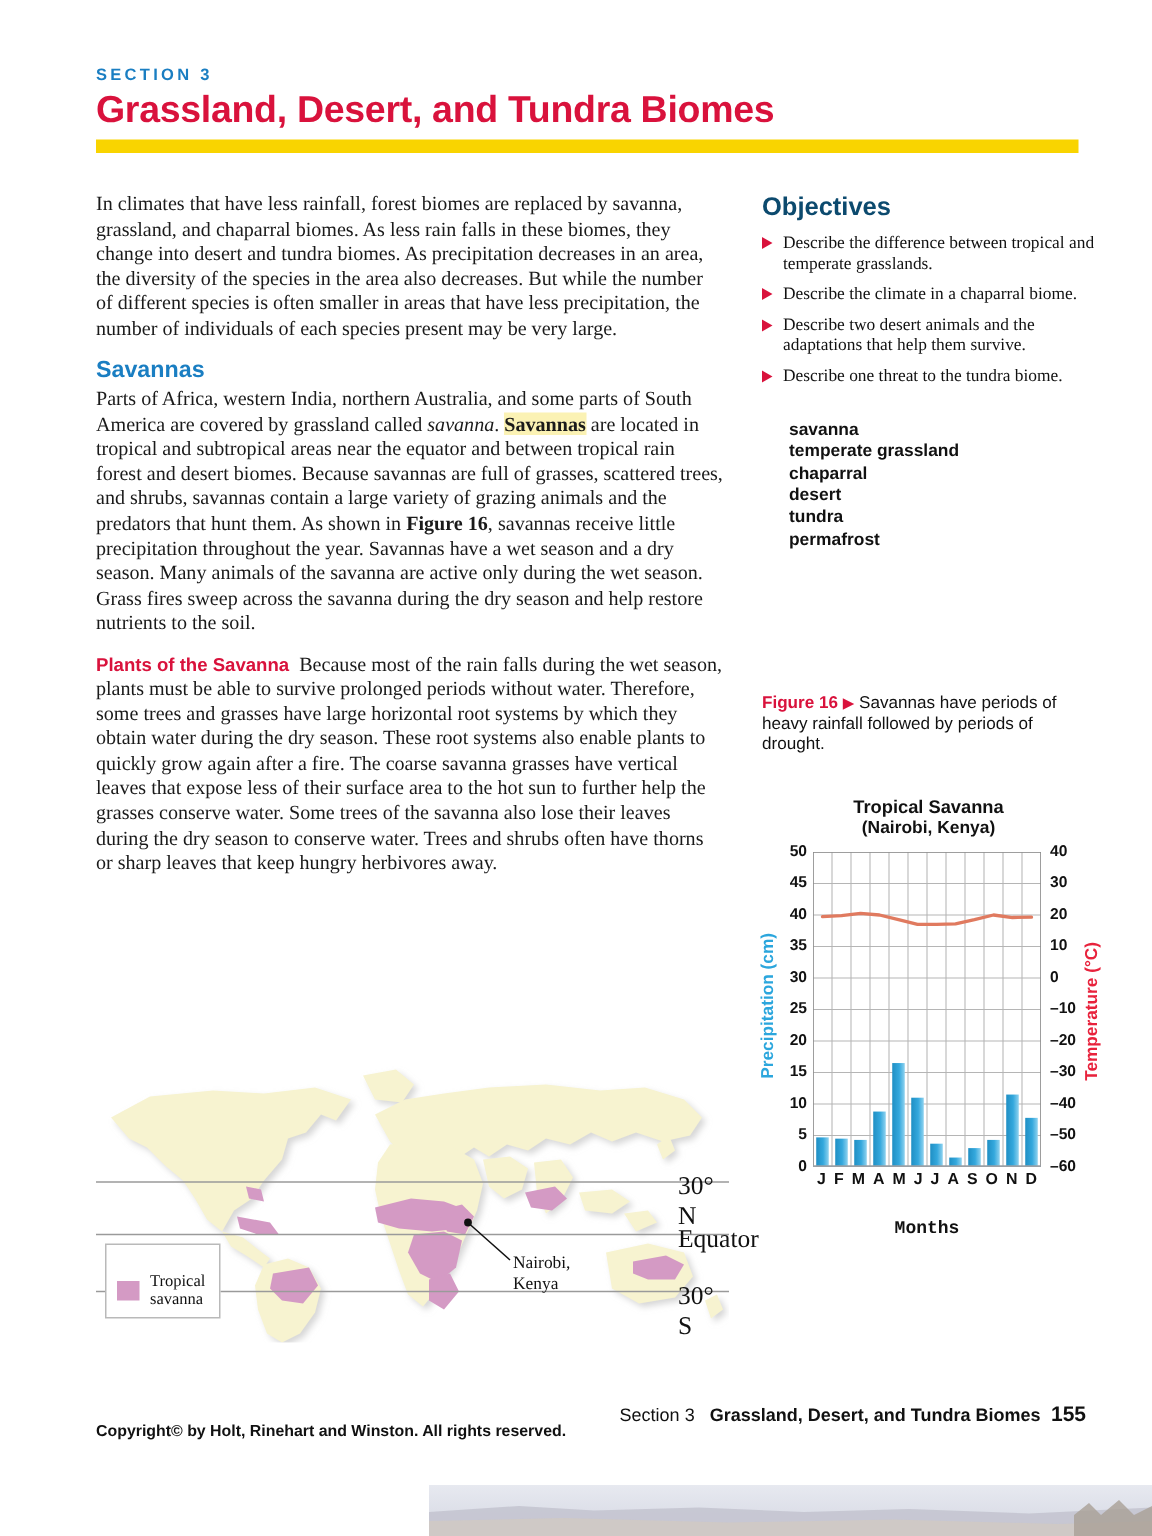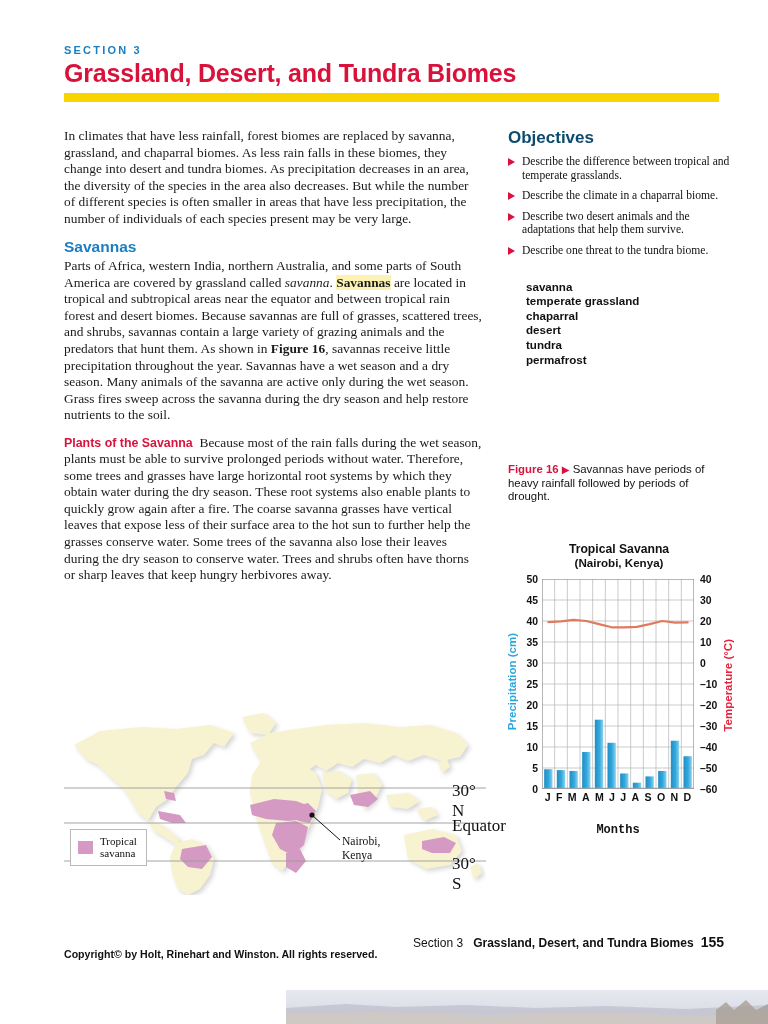--- a/index.html
+++ b/index.html
@@ -80,21 +80,21 @@
   
   .fig-cap {
     font-family: "Liberation Sans", sans-serif;
     font-size: 11.4px; line-height: 13.4px; color: #111;
     margin-top: 96px;
   }
   .fig-lab { font-weight: bold; color: #d9123c; }
   .fig-arrow { color: #d9123c; font-size: 10px; }
 
   
-  .chart-wrap { margin-top: 39px; position: relative; width: 222px; }
+  .chart-wrap { margin-top: 28px; position: relative; width: 222px; }
   .chart-title {
     text-align: center;
     font-family: "Liberation Sans", sans-serif;
     font-weight: bold; font-size: 12.2px; color: #111; line-height: 14px;
   }
   .chart-sub {
     text-align: center;
     font-family: "Liberation Sans", sans-serif;
     font-weight: bold; font-size: 11.6px; color: #111; line-height: 13px;
   }
@@ -131,21 +131,21 @@
   
   .map-wrap { position: absolute; left: 64px; top: 703px; width: 422px; height: 192px; }
   .map-lbl {
     position: absolute;
     font-family: "Liberation Serif", serif;
     font-size: 17px; color: #111;
   }
   .legend {
     position: absolute; left: 6px; top: 126px;
     border: 1px solid #b9b9b9; background: #fff;
-    padding: 5px 9px 5px 7px; display: flex; gap: 7px; align-items: center;
+    padding: 18px 9px 5px 7px; display: flex; gap: 7px; align-items: center;
   }
   .legend-sw { width: 15px; height: 13px; background: #d49ac4; }
   .legend-tx {
     font-family: "Liberation Serif", serif;
     font-size: 11px; line-height: 12.4px; color: #111;
   }
   .callout-tx {
     position: absolute; left: 278px; top: 132px;
     font-family: "Liberation Serif", serif;
     font-size: 11.6px; line-height: 14px; color: #111;

